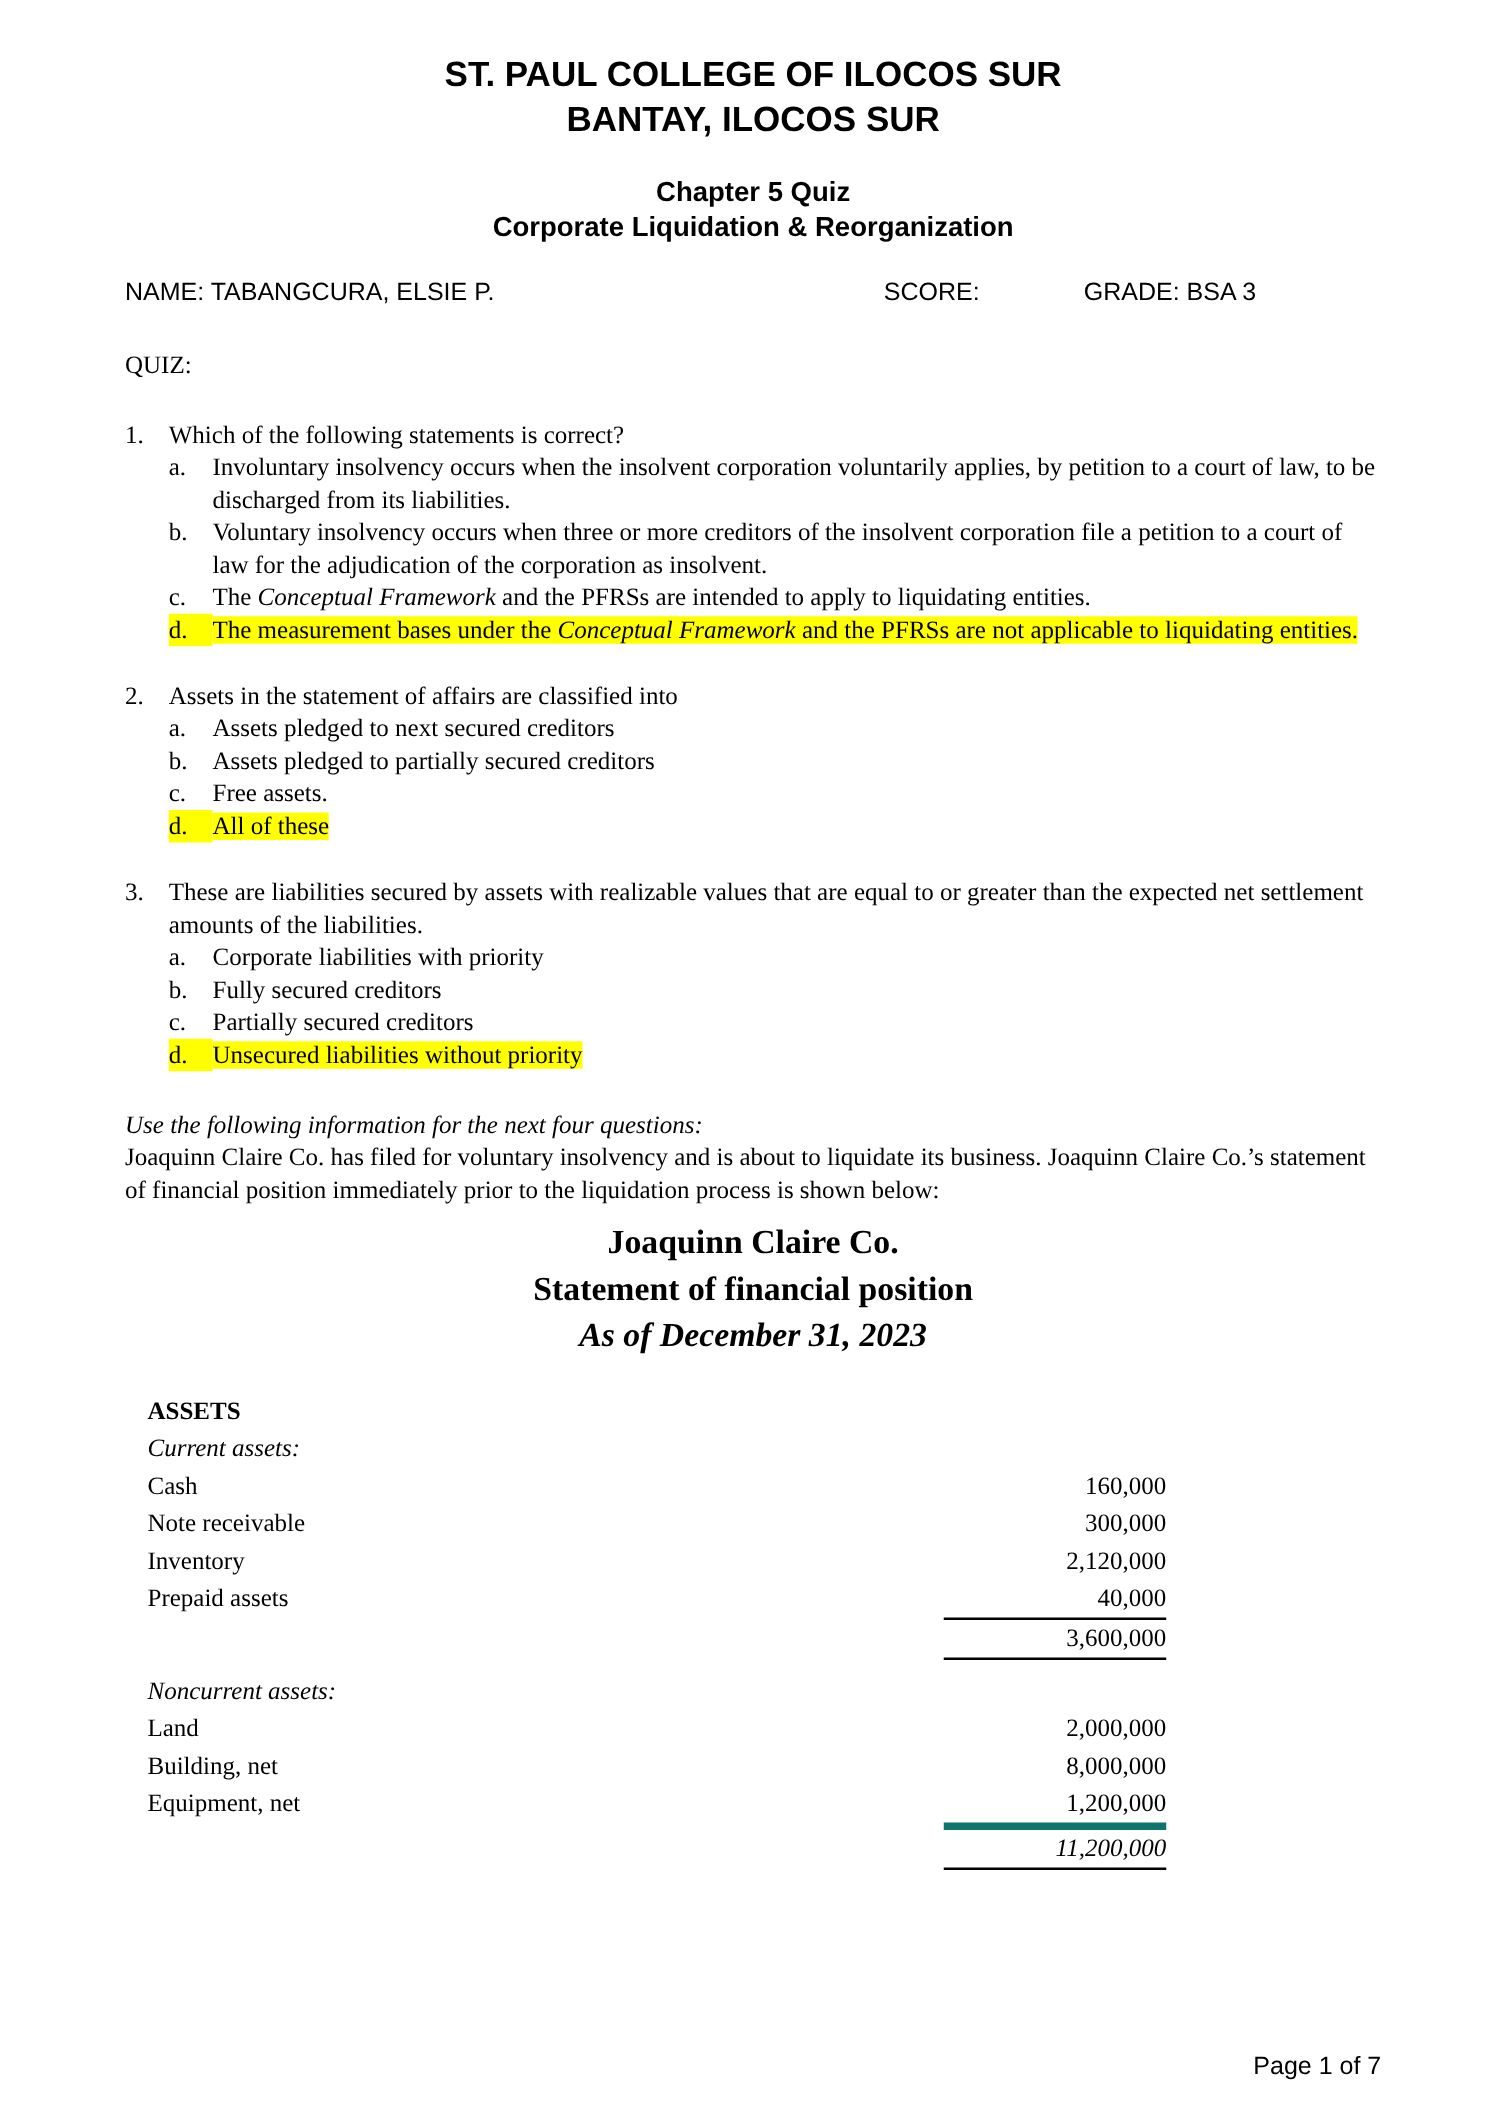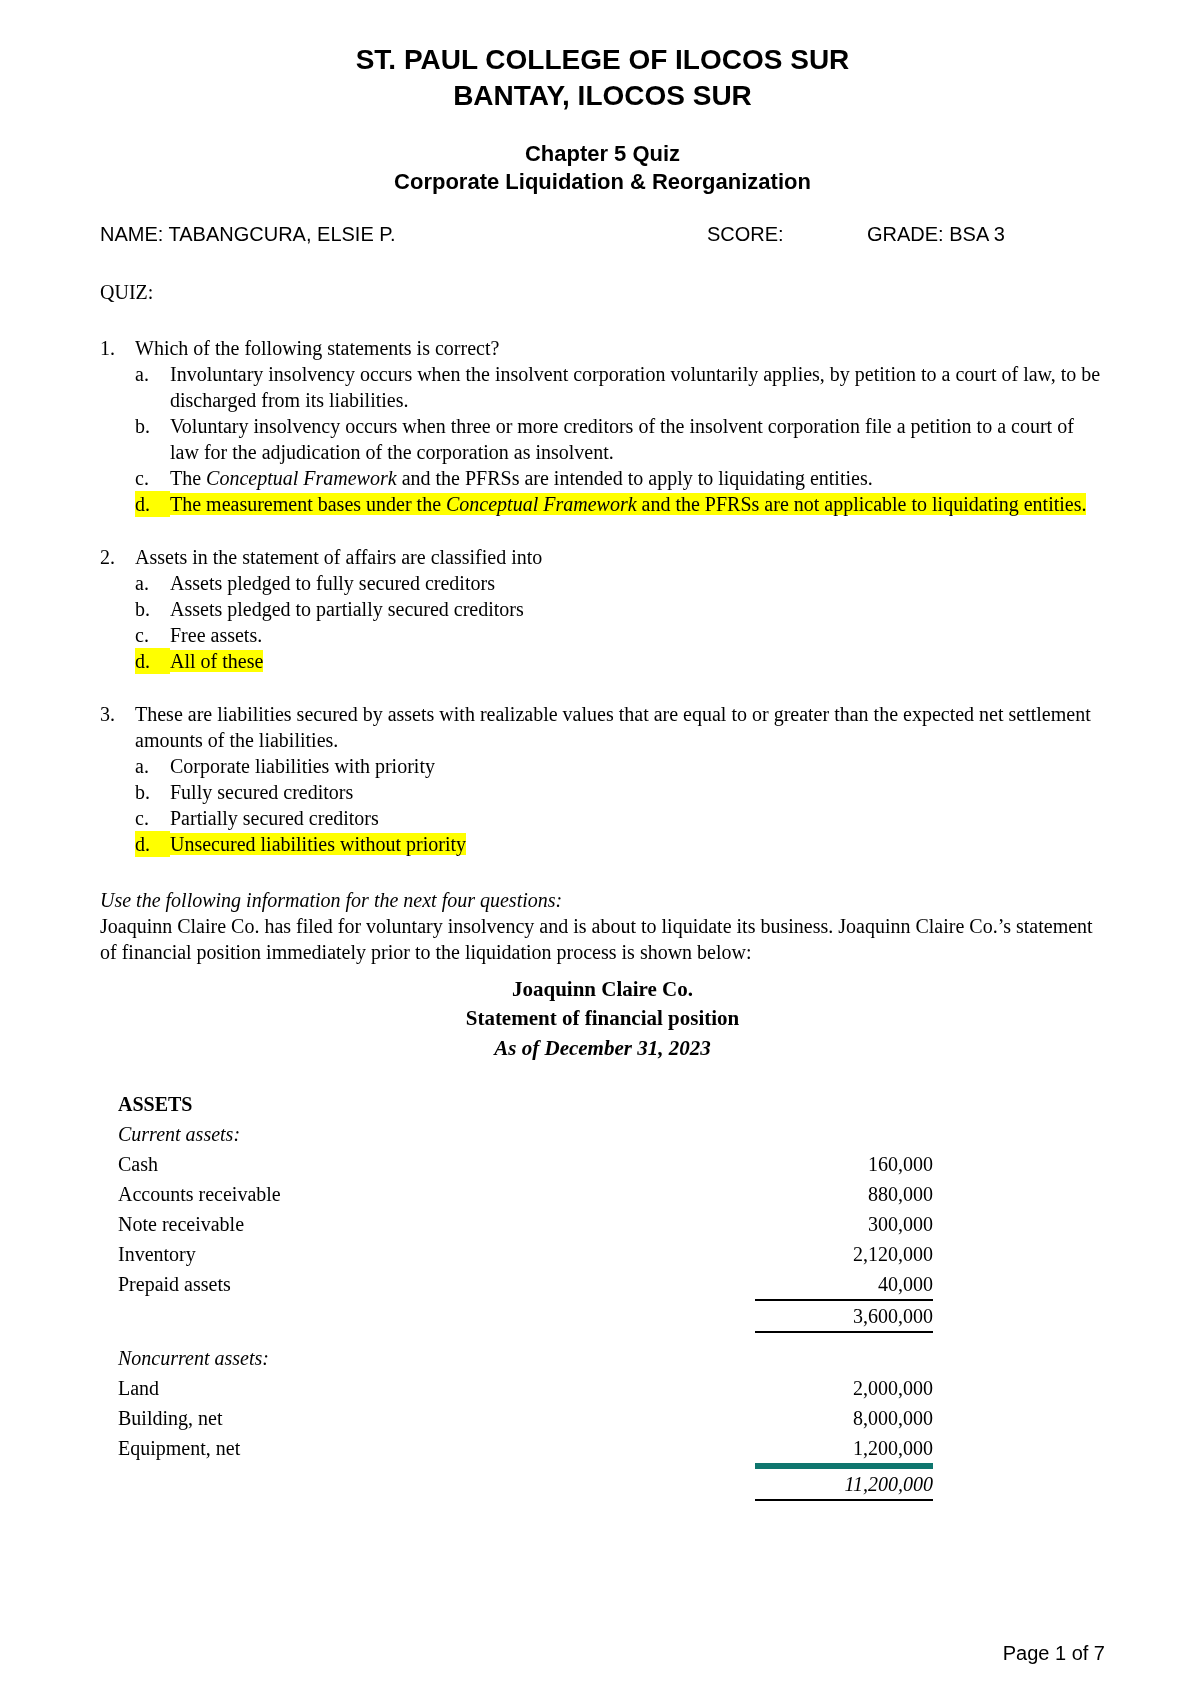--- a/index.html
+++ b/index.html
@@ -31,21 +31,21 @@
   .q-num { width: 35px; flex-shrink: 0; }
   .q-text { flex: 1; }
   .choices { margin-left: 35px; }
   .choice { display: flex; }
   .c-letter { width: 35px; flex-shrink: 0; }
   .c-text { flex: 1; }
   .hl { background: #ffff00; }
   em { font-style: italic; }
   .case-intro { margin-top: 30px; }
   .case-lead { font-style: italic; }
-  .stmt-header { margin-top: 10px; text-align: center; font-weight: bold; font-size: 21px; line-height: 1.4; }
+  .stmt-header { margin-top: 10px; text-align: center; font-weight: bold; font-size: 27px; line-height: 1.4; }
   .stmt-date { font-style: italic; }
   .fs-table { margin-top: 26px; margin-left: 18px; width: 815px; }
   .fs-row { display: flex; justify-content: space-between; align-items: flex-end; line-height: 1.5; }
   .fs-label { flex: 1; }
   .fs-amount { width: 178px; text-align: right; flex-shrink: 0; }
   .fs-bold { font-weight: bold; }
   .fs-italic { font-style: italic; }
   .fs-subtotal { border-top: 2px solid #000; border-bottom: 2px solid #000; }
   .fs-total { font-style: italic; border-top: 6px solid #0f766e; border-bottom: 2px solid #000; }
   .fs-gap { height: 10px; }
@@ -98,21 +98,21 @@
   </div>
 
   <div class="question">
     <div class="q-head">
       <span class="q-num">2.</span>
       <span class="q-text">Assets in the statement of affairs are classified into</span>
     </div>
     <div class="choices">
       <div class="choice">
         <span class="c-letter">a.</span>
-        <span class="c-text">Assets pledged to fully secured creditors</span>
+        <span class="c-text">Assets pledged to next secured creditors</span>
       </div>
       <div class="choice">
         <span class="c-letter">b.</span>
         <span class="c-text">Assets pledged to partially secured creditors</span>
       </div>
       <div class="choice">
         <span class="c-letter">c.</span>
         <span class="c-text">Free assets.</span>
       </div>
       <div class="choice">
@@ -165,24 +165,20 @@
     </div>
     <div class="fs-row">
       <span class="fs-label fs-italic">Current assets:</span>
       <span class="fs-amount"></span>
     </div>
     <div class="fs-row">
       <span class="fs-label">Cash</span>
       <span class="fs-amount">160,000</span>
     </div>
     <div class="fs-row">
-      <span class="fs-label">Accounts receivable</span>
-      <span class="fs-amount">880,000</span>
-    </div>
-    <div class="fs-row">
       <span class="fs-label">Note receivable</span>
       <span class="fs-amount">300,000</span>
     </div>
     <div class="fs-row">
       <span class="fs-label">Inventory</span>
       <span class="fs-amount">2,120,000</span>
     </div>
     <div class="fs-row">
       <span class="fs-label">Prepaid assets</span>
       <span class="fs-amount">40,000</span>

